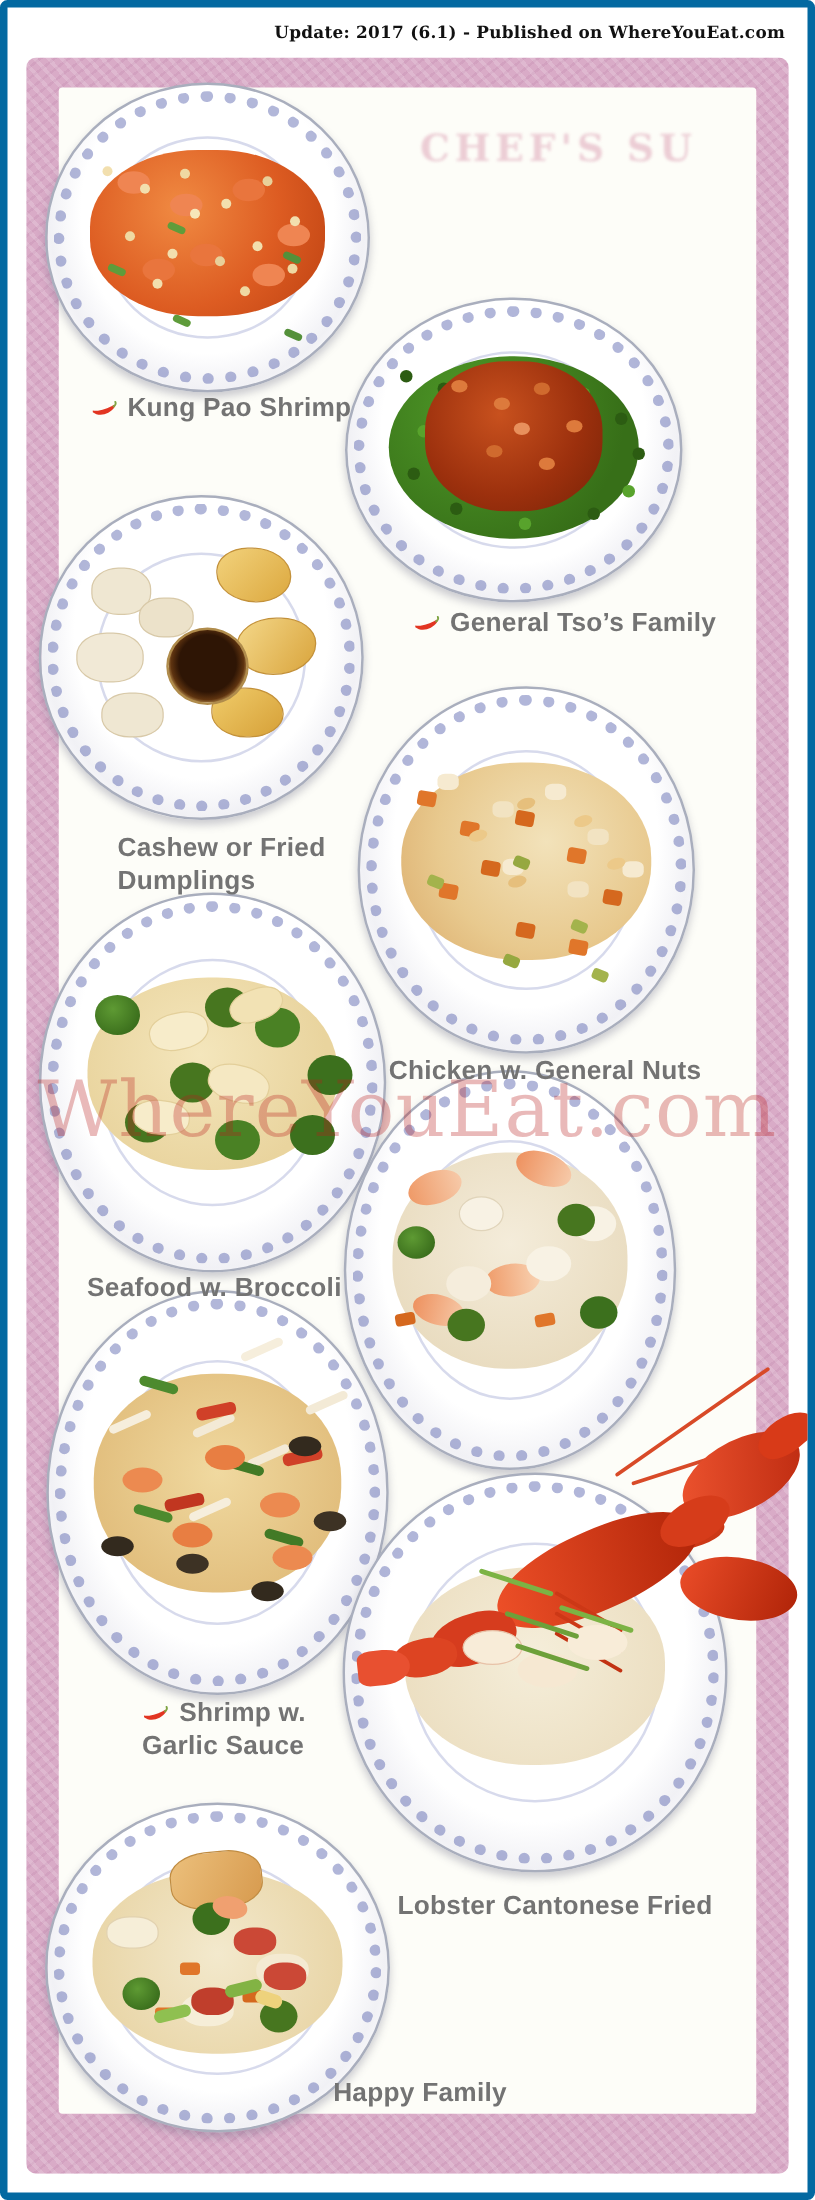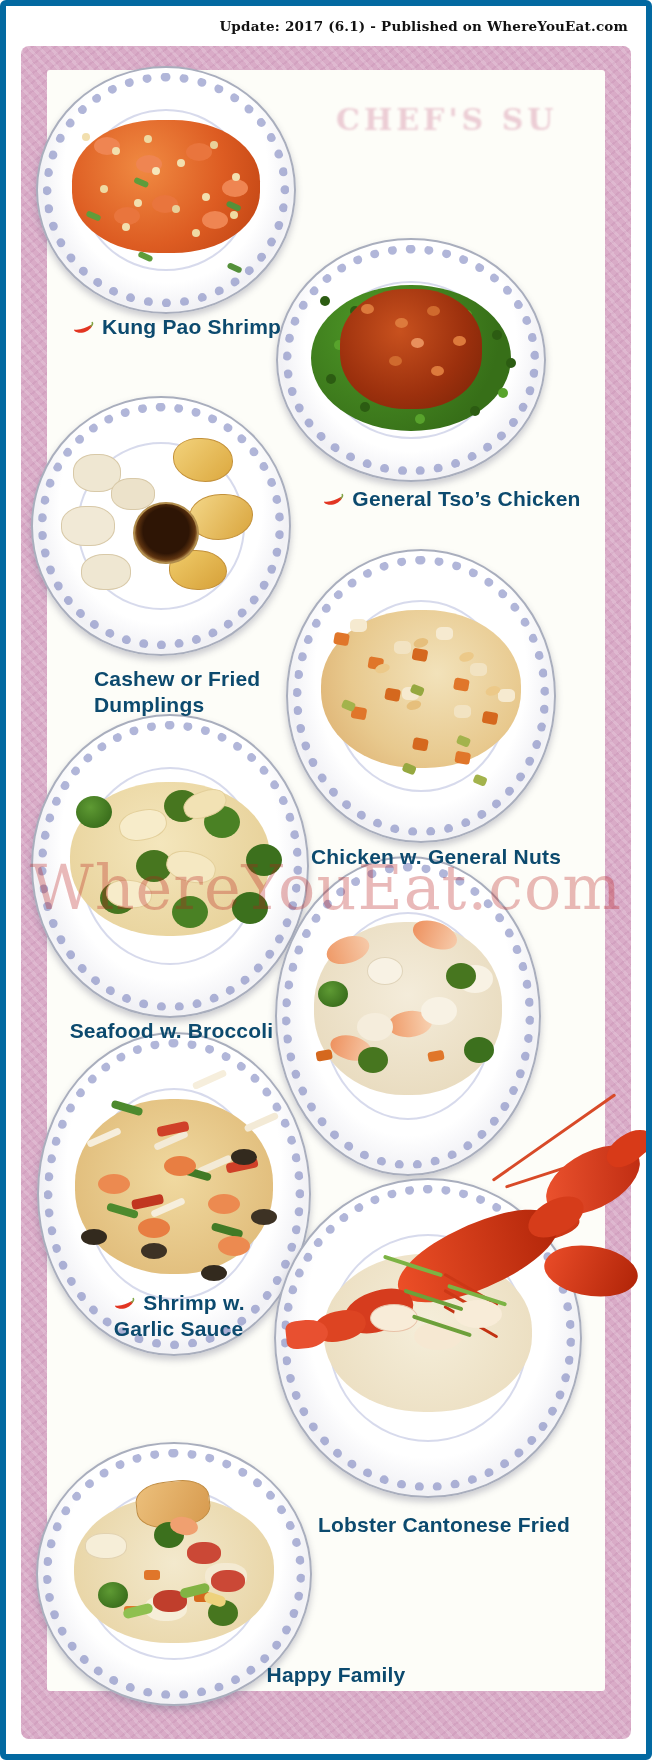--- a/index.html
+++ b/index.html
@@ -44,21 +44,21 @@
     border:9px dotted #5560ac;opacity:.45;
   }
   .plate::after{
     content:"";position:absolute;inset:17%;border-radius:50%;
     border:2px solid #9aa2cf;opacity:.4;
   }
   .food{position:absolute;inset:11%;z-index:2;}
   .b{position:absolute;border-radius:50%;}
   .lbl{
     position:absolute;z-index:7;font-weight:bold;font-size:21px;line-height:26px;
-    color:#0c4a6e;letter-spacing:.2px;font-family:"Liberation Sans",sans-serif;
+    color:#737373;letter-spacing:.2px;font-family:"Liberation Sans",sans-serif;
   }
   .center{text-align:center;}
   .chili{vertical-align:-2px;margin-right:7px;}
   .lobster-parts{position:absolute;left:268px;top:1100px;width:384px;height:400px;z-index:4;}
   .lp{position:absolute;}
 </style>
 </head>
 <body>
 
 <div class="canvas">
@@ -92,21 +92,21 @@
       <div class="b" style="left:2%;top:10%;width:96%;height:78%;background:radial-gradient(circle at 35% 30%,#4f9a28,#376f18 72%);"></div>
       <div class="b" style="left:6%;top:16%;width:10px;height:10px;background:#2c5c12;box-shadow:30px 10px 0 #2c5c12,62px -4px 0 #58a32c,102px 4px 0 #2c5c12,142px 14px 0 #58a32c,172px 34px 0 #2c5c12,14px 44px 0 #58a32c,186px 62px 0 #2c5c12,6px 78px 0 #2c5c12,178px 92px 0 #58a32c,40px 106px 0 #2c5c12,150px 110px 0 #2c5c12,95px 118px 0 #58a32c;"></div>
       <div class="b" style="left:16%;top:12%;width:68%;height:64%;border-radius:46%;background:radial-gradient(circle at 42% 35%,#c8511e,#9c300d 58%,#7e2508 92%);"></div>
       <div class="b" style="left:26%;top:20%;width:13px;height:10px;background:#dd7a3c;box-shadow:34px 14px 0 #dd7a3c,66px 2px 0 #d06a2e,92px 32px 0 #dd7a3c,28px 52px 0 #d06a2e,70px 62px 0 #dd7a3c,50px 34px 0 #e8905c;"></div>
     </div>
   </div>
   <div class="lbl center" style="left:300px;top:480px;width:290px;">
     <svg class="chili" width="24" height="15" viewBox="0 0 26 16">
         <path d="M3.5 10.5 C9 14.8 18 12.5 22.5 6 C23.5 4.6 23 3.4 21.5 4.2 C16 7.5 9 10 3.5 9 Z" fill="#e23522"></path>
         <path d="M21.5 5.5 C23 4.5 24 3 23 1.5" stroke="#7fa544" stroke-width="1.6" fill="none" stroke-linecap="round"></path>
-      </svg><span>General Tso’s Chicken</span>
+      </svg><span>General Tso’s Family</span>
   </div>
 
   <div class="plate" style="left:25px;top:390px;width:256px;height:256px;">
     <div class="food">
       <div class="b" style="left:6%;top:14%;width:46px;height:36px;border-radius:45%;background:#efe7d2;border:1px solid #d8c9a8;"></div>
       <div class="b" style="left:0%;top:40%;width:52px;height:38px;border-radius:45%;background:#f1e9d6;border:1px solid #d8c9a8;"></div>
       <div class="b" style="left:10%;top:64%;width:48px;height:34px;border-radius:45%;background:#efe7d2;border:1px solid #d8c9a8;"></div>
       <div class="b" style="left:25%;top:26%;width:42px;height:30px;border-radius:45%;background:#ece2ca;border:1px solid #d8c9a8;"></div>
       <div class="b" style="left:56%;top:6%;width:58px;height:42px;border-radius:42% 52% 46% 54%;background:linear-gradient(135deg,#f2d27c,#dca83e);border:1px solid #c3913a;"></div>
       <div class="b" style="left:64%;top:34%;width:62px;height:44px;border-radius:50% 44% 54% 46%;background:linear-gradient(125deg,#f4d88a,#d9a43c);border:1px solid #c3913a;"></div>
@@ -162,21 +162,21 @@
   <div class="plate" style="left:31px;top:1026px;width:270px;height:320px;">
     <div class="food">
       <div class="b" style="left:3%;top:12%;width:94%;height:70%;border-radius:48%;background:radial-gradient(circle at 50% 45%,#f0d9a0,#e2bf7e 72%);"></div>
       <div class="b" style="left:8%;top:26%;width:36px;height:7px;border-radius:4px;background:#f6eedc;transform:rotate(-24deg);box-shadow:60px 30px 0 #f3ead6,120px -10px 0 #f6eedc,90px 70px 0 #f3ead6,30px 90px 0 #f6eedc,150px 50px 0 #f3ead6;"></div>
       <div class="b" style="left:20%;top:14%;width:32px;height:8px;border-radius:4px;background:#4d8a2e;transform:rotate(16deg);box-shadow:84px 44px 0 #427a26,24px 100px 0 #4d8a2e,130px 90px 0 #427a26;"></div>
       <div class="b" style="left:42%;top:22%;width:32px;height:10px;border-radius:4px;background:#d04028;transform:rotate(-12deg);box-shadow:-40px 66px 0 #c13620,60px 50px 0 #d04028;"></div>
       <div class="b" style="left:14%;top:42%;width:32px;height:20px;background:#ec8a50;box-shadow:66px -18px 0 #e87e42,110px 20px 0 #ec8a50,40px 44px 0 #e87e42,120px 62px 0 #ec8a50;"></div>
       <div class="b" style="left:6%;top:64%;width:26px;height:16px;background:#332a1e;box-shadow:60px 14px 0 #3d3224,150px -80px 0 #332a1e,170px -20px 0 #3d3224,120px 36px 0 #332a1e;"></div>
     </div>
   </div>
-  <div class="lbl center" style="left:75px;top:1284px;width:195px;">
+  <div class="lbl center" style="left:75px;top:1352px;width:195px;">
     <div><svg class="chili" width="24" height="15" viewBox="0 0 26 16">
           <path d="M3.5 10.5 C9 14.8 18 12.5 22.5 6 C23.5 4.6 23 3.4 21.5 4.2 C16 7.5 9 10 3.5 9 Z" fill="#e23522"></path>
           <path d="M21.5 5.5 C23 4.5 24 3 23 1.5" stroke="#7fa544" stroke-width="1.6" fill="none" stroke-linecap="round"></path>
         </svg><span>Shrimp w.</span></div>
     <div>Garlic Sauce</div>
   </div>
 
   <div class="plate" style="left:268px;top:1172px;width:304px;height:316px;">
     <div class="food">
       <div class="b" style="left:6%;top:16%;width:88%;height:64%;border-radius:48%;background:radial-gradient(circle at 50% 45%,#f5eeda,#ecdfc2 78%);"></div>

